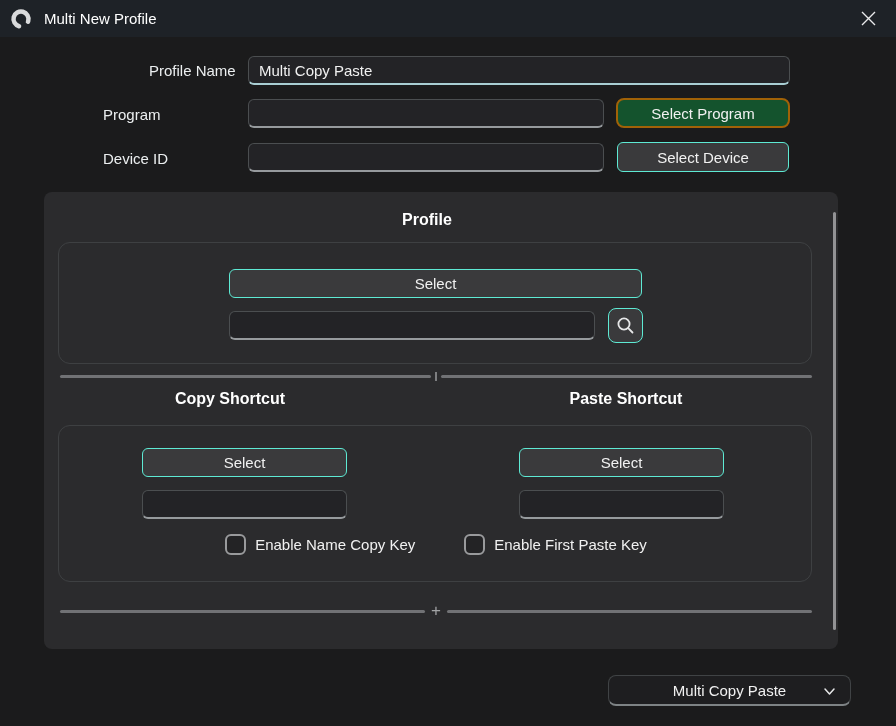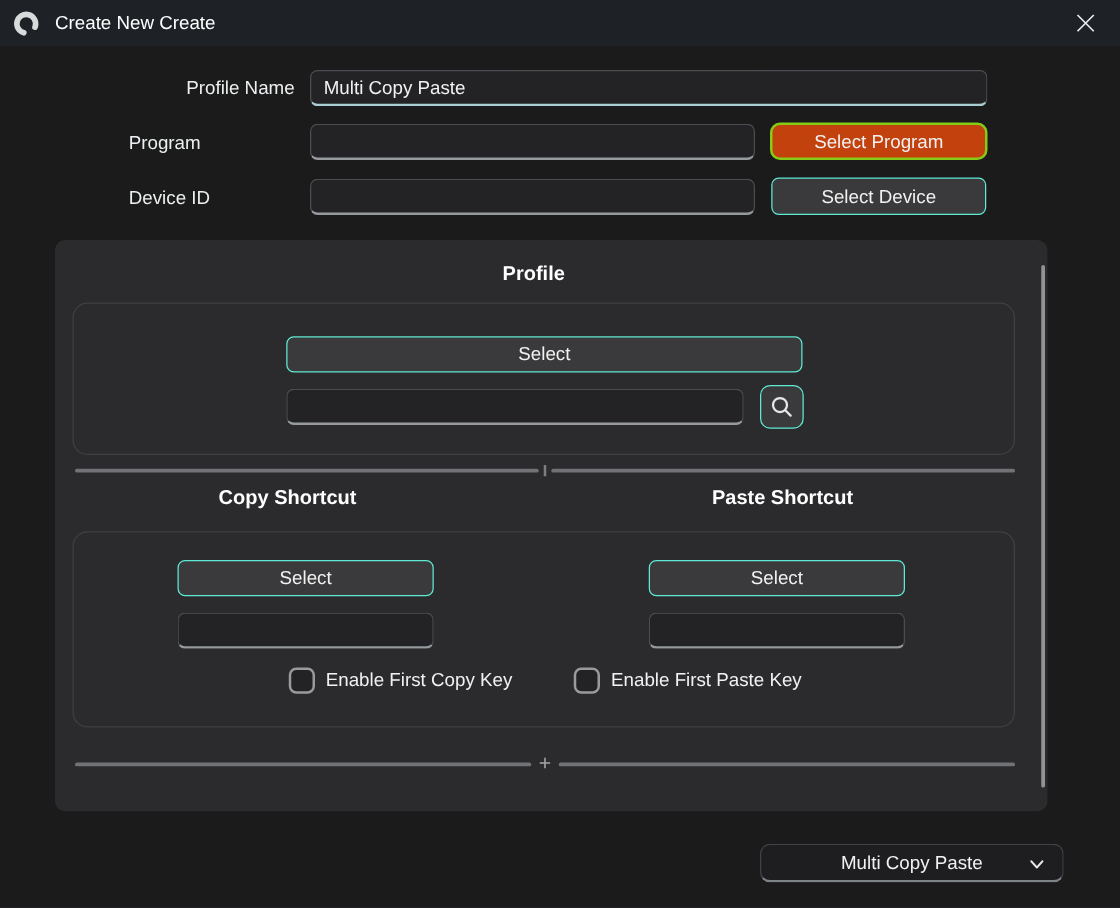--- a/index.html
+++ b/index.html
@@ -51,22 +51,22 @@
     border: 1px solid #5eead4;
     border-radius: 6px;
     color: #f1f1f1;
     font-family: "Liberation Sans", sans-serif;
     font-size: 15px;
     display: flex; align-items: center; justify-content: center;
     cursor: default;
   }
   #select-program-btn {
     left: 616px; top: 98px; width: 174px; height: 30px;
-    background: #c2410c;
-    border: 2px solid #84cc16;
+    background: #14532d;
+    border: 2px solid #a16207;
     border-radius: 8px;
   }
   #select-device-btn { left: 617px; top: 142px; width: 172px; height: 30px; }
 
   
   .panel {
     position: absolute; left: 44px; top: 192px; width: 794px; height: 457px;
     background: #2b2b2d; border-radius: 8px;
   }
   .panel-scrollbar {
@@ -150,21 +150,21 @@
 <body>
 
 <div class="window">
 
   <div class="titlebar">
     <div class="app-icon">
       <svg width="22" height="22" viewBox="0 0 22 22">
         <circle cx="11" cy="11" r="7.5" fill="none" stroke="#d9dadb" stroke-width="4.5" stroke-linecap="round" stroke-dasharray="36 12" transform="rotate(105 11 11)"></circle>
       </svg>
     </div>
-    <div class="window-title">Create New Create</div>
+    <div class="window-title">Multi New Profile</div>
     <div class="close-btn">
       <svg width="17" height="17" viewBox="0 0 17 17">
         <path d="M2 2 L15 15 M15 2 L2 15" stroke="#e9eaeb" stroke-width="1.4" fill="none"></path>
       </svg>
     </div>
   </div>
 
   <div class="form-label" style="top:62px;margin-left:46px;">Profile Name</div>
   <input class="txt-input" id="profile-name-input" type="text" value="Multi Copy Paste" style="">
 
@@ -207,21 +207,21 @@
         <div class="btn cp-select">Select</div>
         <input class="txt-input cp-input" type="text" value="" style="">
       </div>
       <div class="cp-col" id="paste-col">
         <div class="btn cp-select">Select</div>
         <input class="txt-input cp-input" type="text" value="" style="">
       </div>
       <div class="checkbox-row">
         <div class="checkbox-group">
           <div class="checkbox"></div>
-          <div class="checkbox-label">Enable First Copy Key</div>
+          <div class="checkbox-label">Enable Name Copy Key</div>
         </div>
         <div class="checkbox-group">
           <div class="checkbox"></div>
           <div class="checkbox-label">Enable First Paste Key</div>
         </div>
       </div>
     </div>
 
     <div class="divider-row" id="divider-2">
       <div class="divider-line"></div>

